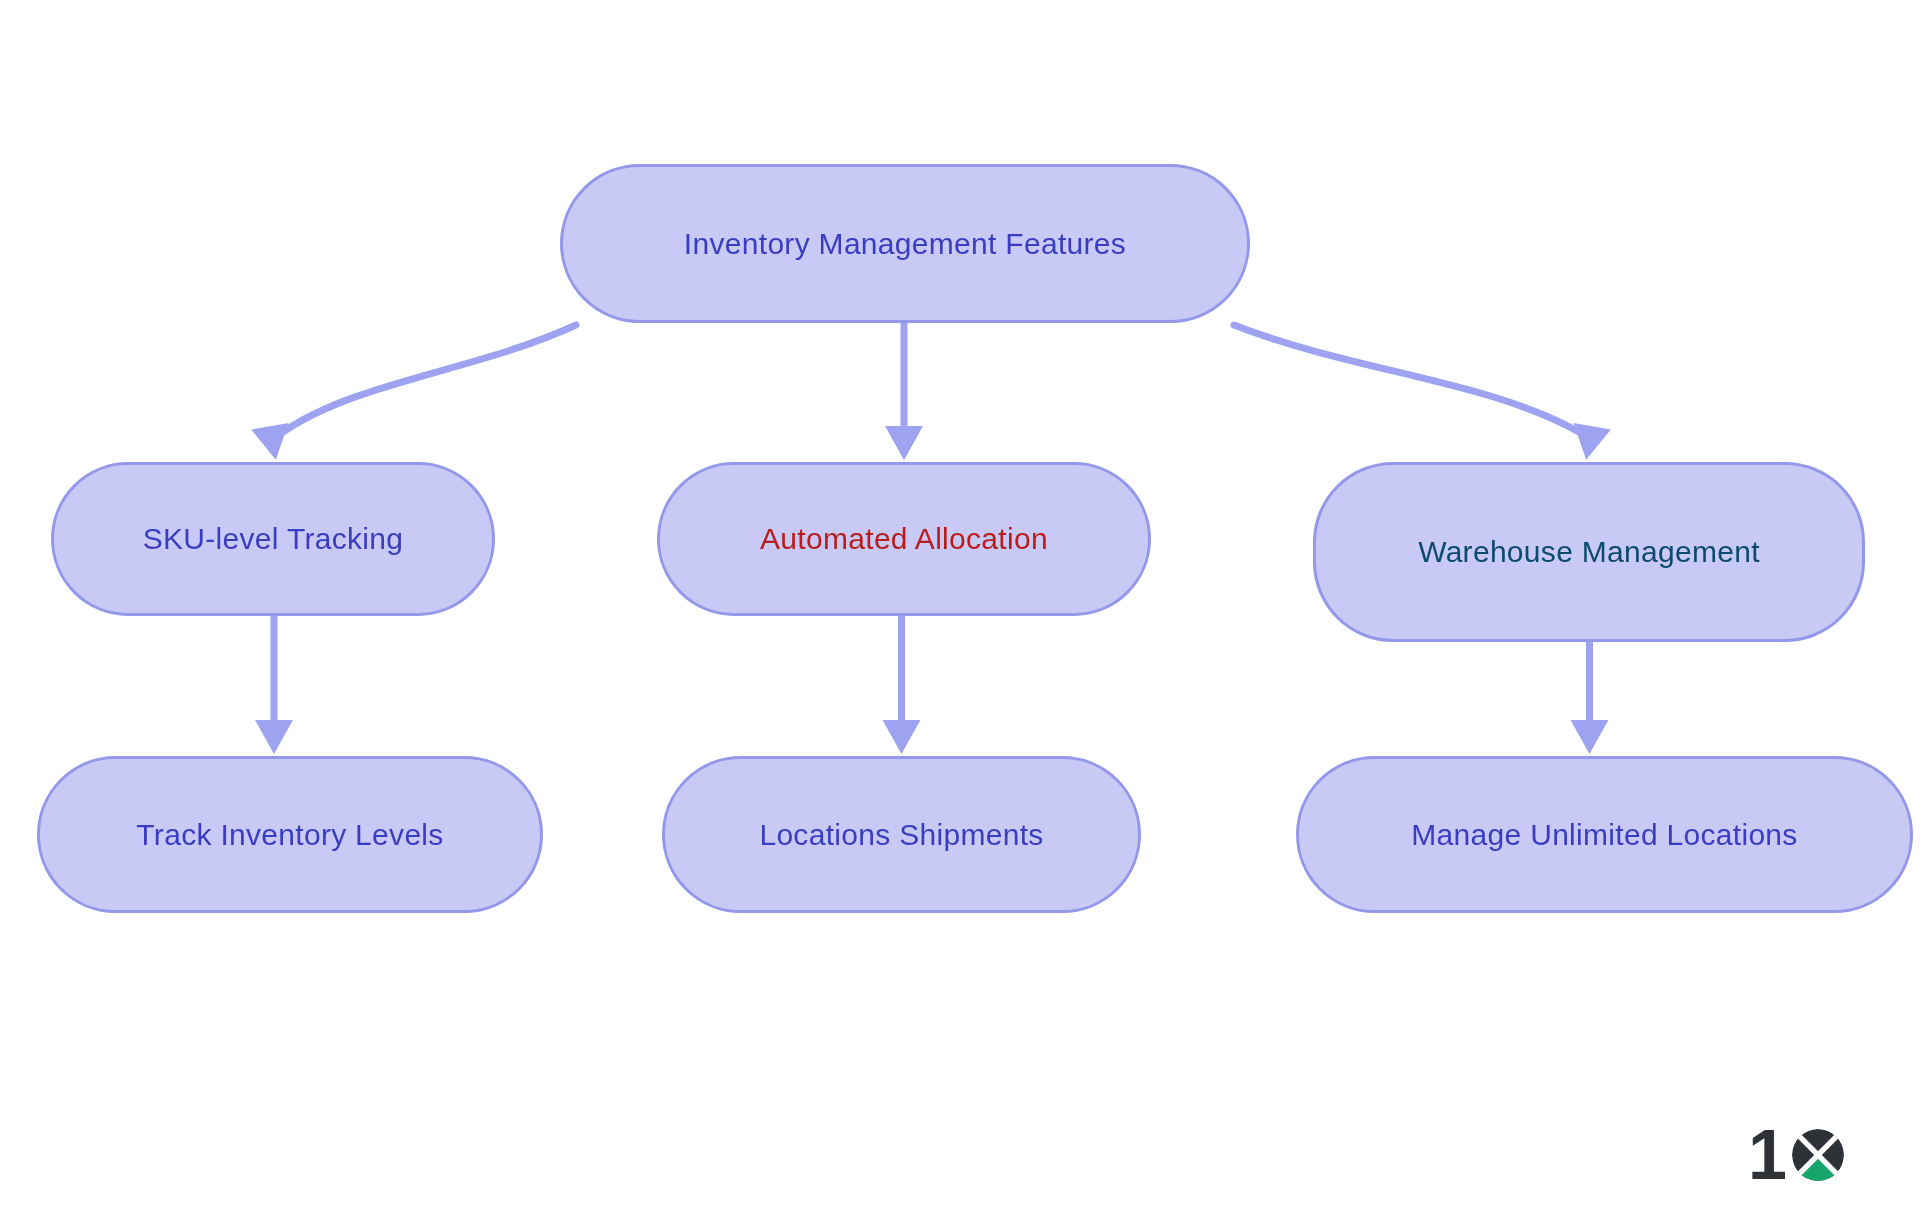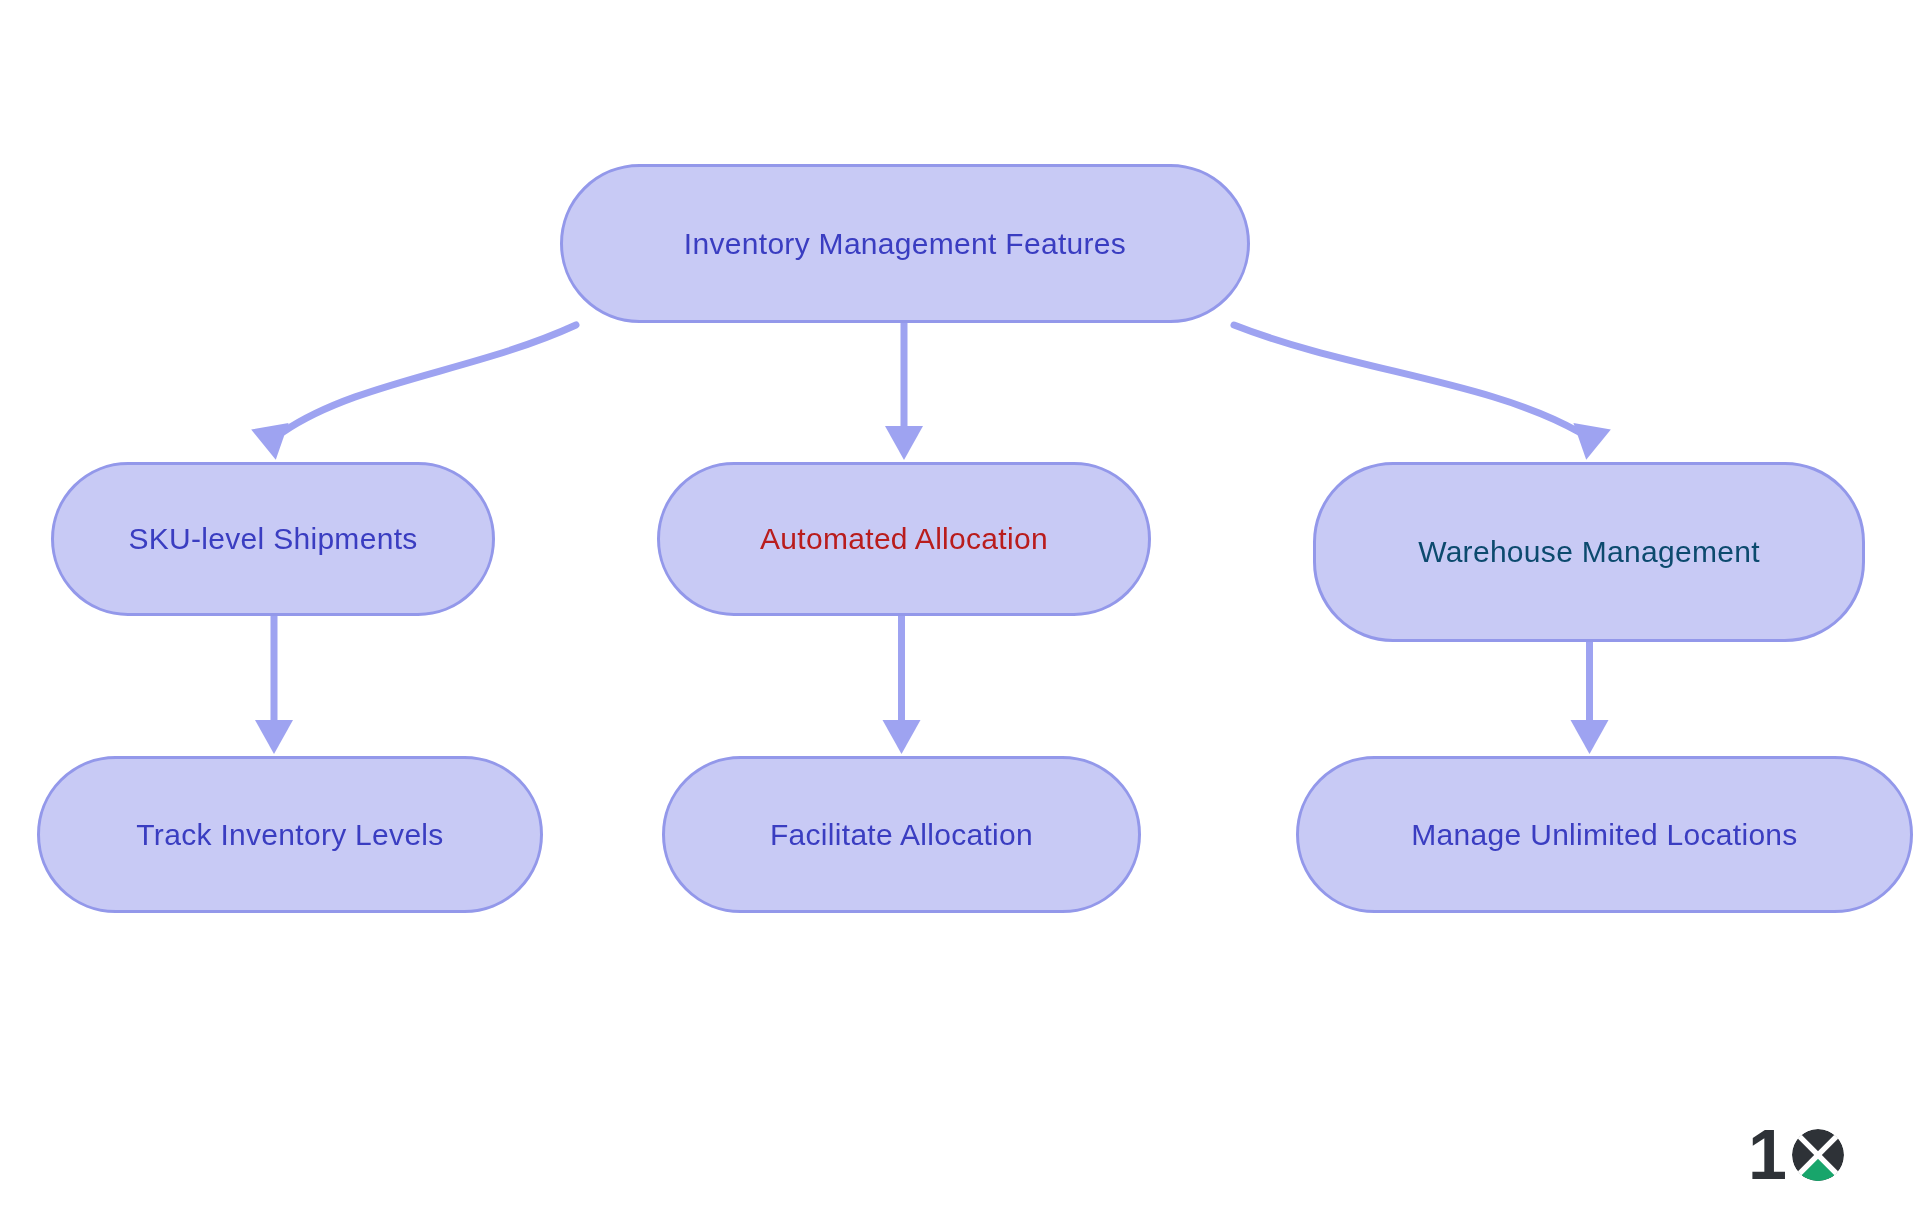--- a/index.html
+++ b/index.html
@@ -73,25 +73,25 @@
       <path d="M 274 612 L 274 726" fill="none" stroke="#9ea3f1" stroke-width="7" stroke-linecap="round"></path>
       <polygon points="255,720 293,720 274,754" fill="#9ea3f1"></polygon>
       <path d="M 901.5 612 L 901.5 726" fill="none" stroke="#9ea3f1" stroke-width="7" stroke-linecap="round"></path>
       <polygon points="882.5,720 920.5,720 901.5,754" fill="#9ea3f1"></polygon>
       <path d="M 1589.5 612 L 1589.5 726" fill="none" stroke="#9ea3f1" stroke-width="7" stroke-linecap="round"></path>
       <polygon points="1570.5,720 1608.5,720 1589.5,754" fill="#9ea3f1"></polygon>
     </svg>
 
   <div id="nodes-layer">
       <div class="node" style="left: 560px; top: 164px; width: 690px; height: 159px; background: rgb(200, 202, 245); border-color: rgb(147, 152, 234); color: rgb(58, 61, 193);">Inventory Management Features</div>
-      <div class="node" style="left: 51px; top: 462px; width: 444px; height: 154px; background: rgb(200, 202, 245); border-color: rgb(147, 152, 234); color: rgb(58, 61, 193);">SKU-level Shipments</div>
+      <div class="node" style="left: 51px; top: 462px; width: 444px; height: 154px; background: rgb(200, 202, 245); border-color: rgb(147, 152, 234); color: rgb(58, 61, 193);">SKU-level Tracking</div>
       <div class="node" style="left: 657px; top: 462px; width: 494px; height: 154px; background: rgb(200, 202, 245); border-color: rgb(147, 152, 234); color: #b91c1c;">Automated Allocation</div>
       <div class="node" style="left: 1313px; top: 462px; width: 552px; height: 180px; background: rgb(200, 202, 245); border-color: rgb(147, 152, 234); color: #0c4a6e;">Warehouse Management</div>
       <div class="node" style="left: 37px; top: 756px; width: 506px; height: 157px; background: rgb(200, 202, 245); border-color: rgb(147, 152, 234); color: rgb(58, 61, 193);">Track Inventory Levels</div>
-      <div class="node" style="left: 662px; top: 756px; width: 479px; height: 157px; background: rgb(200, 202, 245); border-color: rgb(147, 152, 234); color: rgb(58, 61, 193);">Facilitate Allocation</div>
+      <div class="node" style="left: 662px; top: 756px; width: 479px; height: 157px; background: rgb(200, 202, 245); border-color: rgb(147, 152, 234); color: rgb(58, 61, 193);">Locations Shipments</div>
       <div class="node" style="left: 1296px; top: 756px; width: 617px; height: 157px; background: rgb(200, 202, 245); border-color: rgb(147, 152, 234); color: rgb(58, 61, 193);">Manage Unlimited Locations</div>
     </div>
 
   <div id="watermark">
     <span class="numeral" style="color: rgb(46, 50, 55);">1</span>
     <svg width="52" height="52" viewBox="0 0 48 48" xmlns="http://www.w3.org/2000/svg">
       <clipPath id="logo-clip">
           <circle cx="24" cy="24" r="24"></circle>
         </clipPath>
       <g clip-path="url(#logo-clip)">

